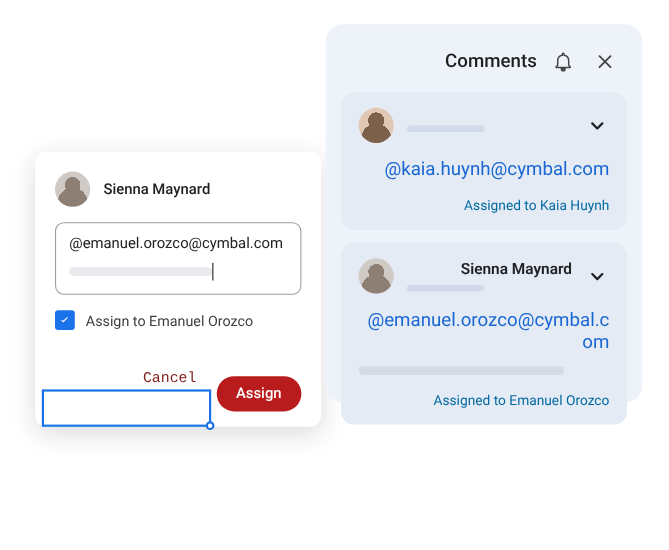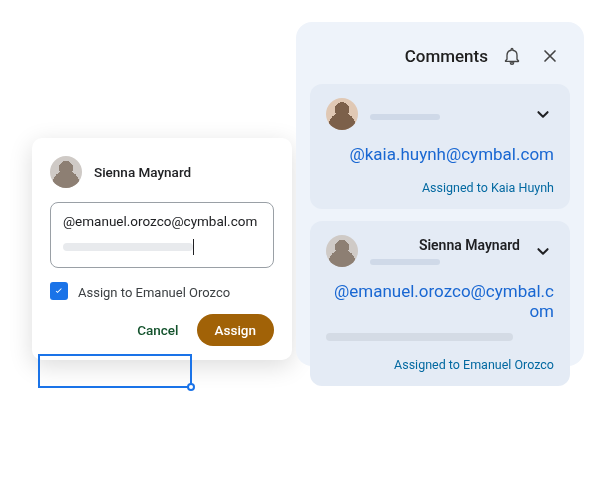--- a/index.html
+++ b/index.html
@@ -27,22 +27,22 @@
   .cursor-row { display:flex; align-items:center; gap:0; }
   .caret { width:1px; height:16px; background:#202124; margin-left:0; }
   .assign-row { display:flex; align-items:flex-end; gap:10px; margin-top:14px; }
   .checkbox {
     width:18px; height:18px; border-radius:3px; background:#1a73e8;
     display:flex; align-items:center; justify-content:center; flex:0 0 auto;
   }
   .checkbox svg { width:12px; height:12px; }
   .assign-label { font-size:13px; color:#3c4043; }
   .actions { display:flex; justify-content:flex-end; gap:8px; margin-top:14px; align-items:center; }
-  .btn-text { color:#14532d; font-size:13.5px; font-weight:500; padding:8px 10px; border-radius:18px; }
-  .btn-primary { background:#a16207; color:#fff; font-size:13.5px; font-weight:500; padding:8px 18px; border-radius:18px; }
+  .btn-text { color:#7f1d1d; font-size:13.5px; font-weight:500; padding:8px 10px; border-radius:18px;font-family:Liberation Mono, monospace; }
+  .btn-primary { background:#b91c1c; color:#fff; font-size:13.5px; font-weight:500; padding:8px 18px; border-radius:18px;margin-top:28px; }
 
   .selection-frame { position:absolute; left:38px; top:354px; width:154px; height:34px; border:2px solid #1a73e8; background:transparent; }
   .handle { position:absolute; width:8px; height:8px; border:2px solid #1a73e8; background:#fff; border-radius:50%; }
   .handle.br { right:-5px; bottom:-5px; }
 
   
   .comments-panel {
     position:absolute; left:296px; top:22px; width:288px; height:344px;
     background:#eef3fa; border-radius:16px; padding:16px 14px 14px 14px;
     box-shadow:none;

